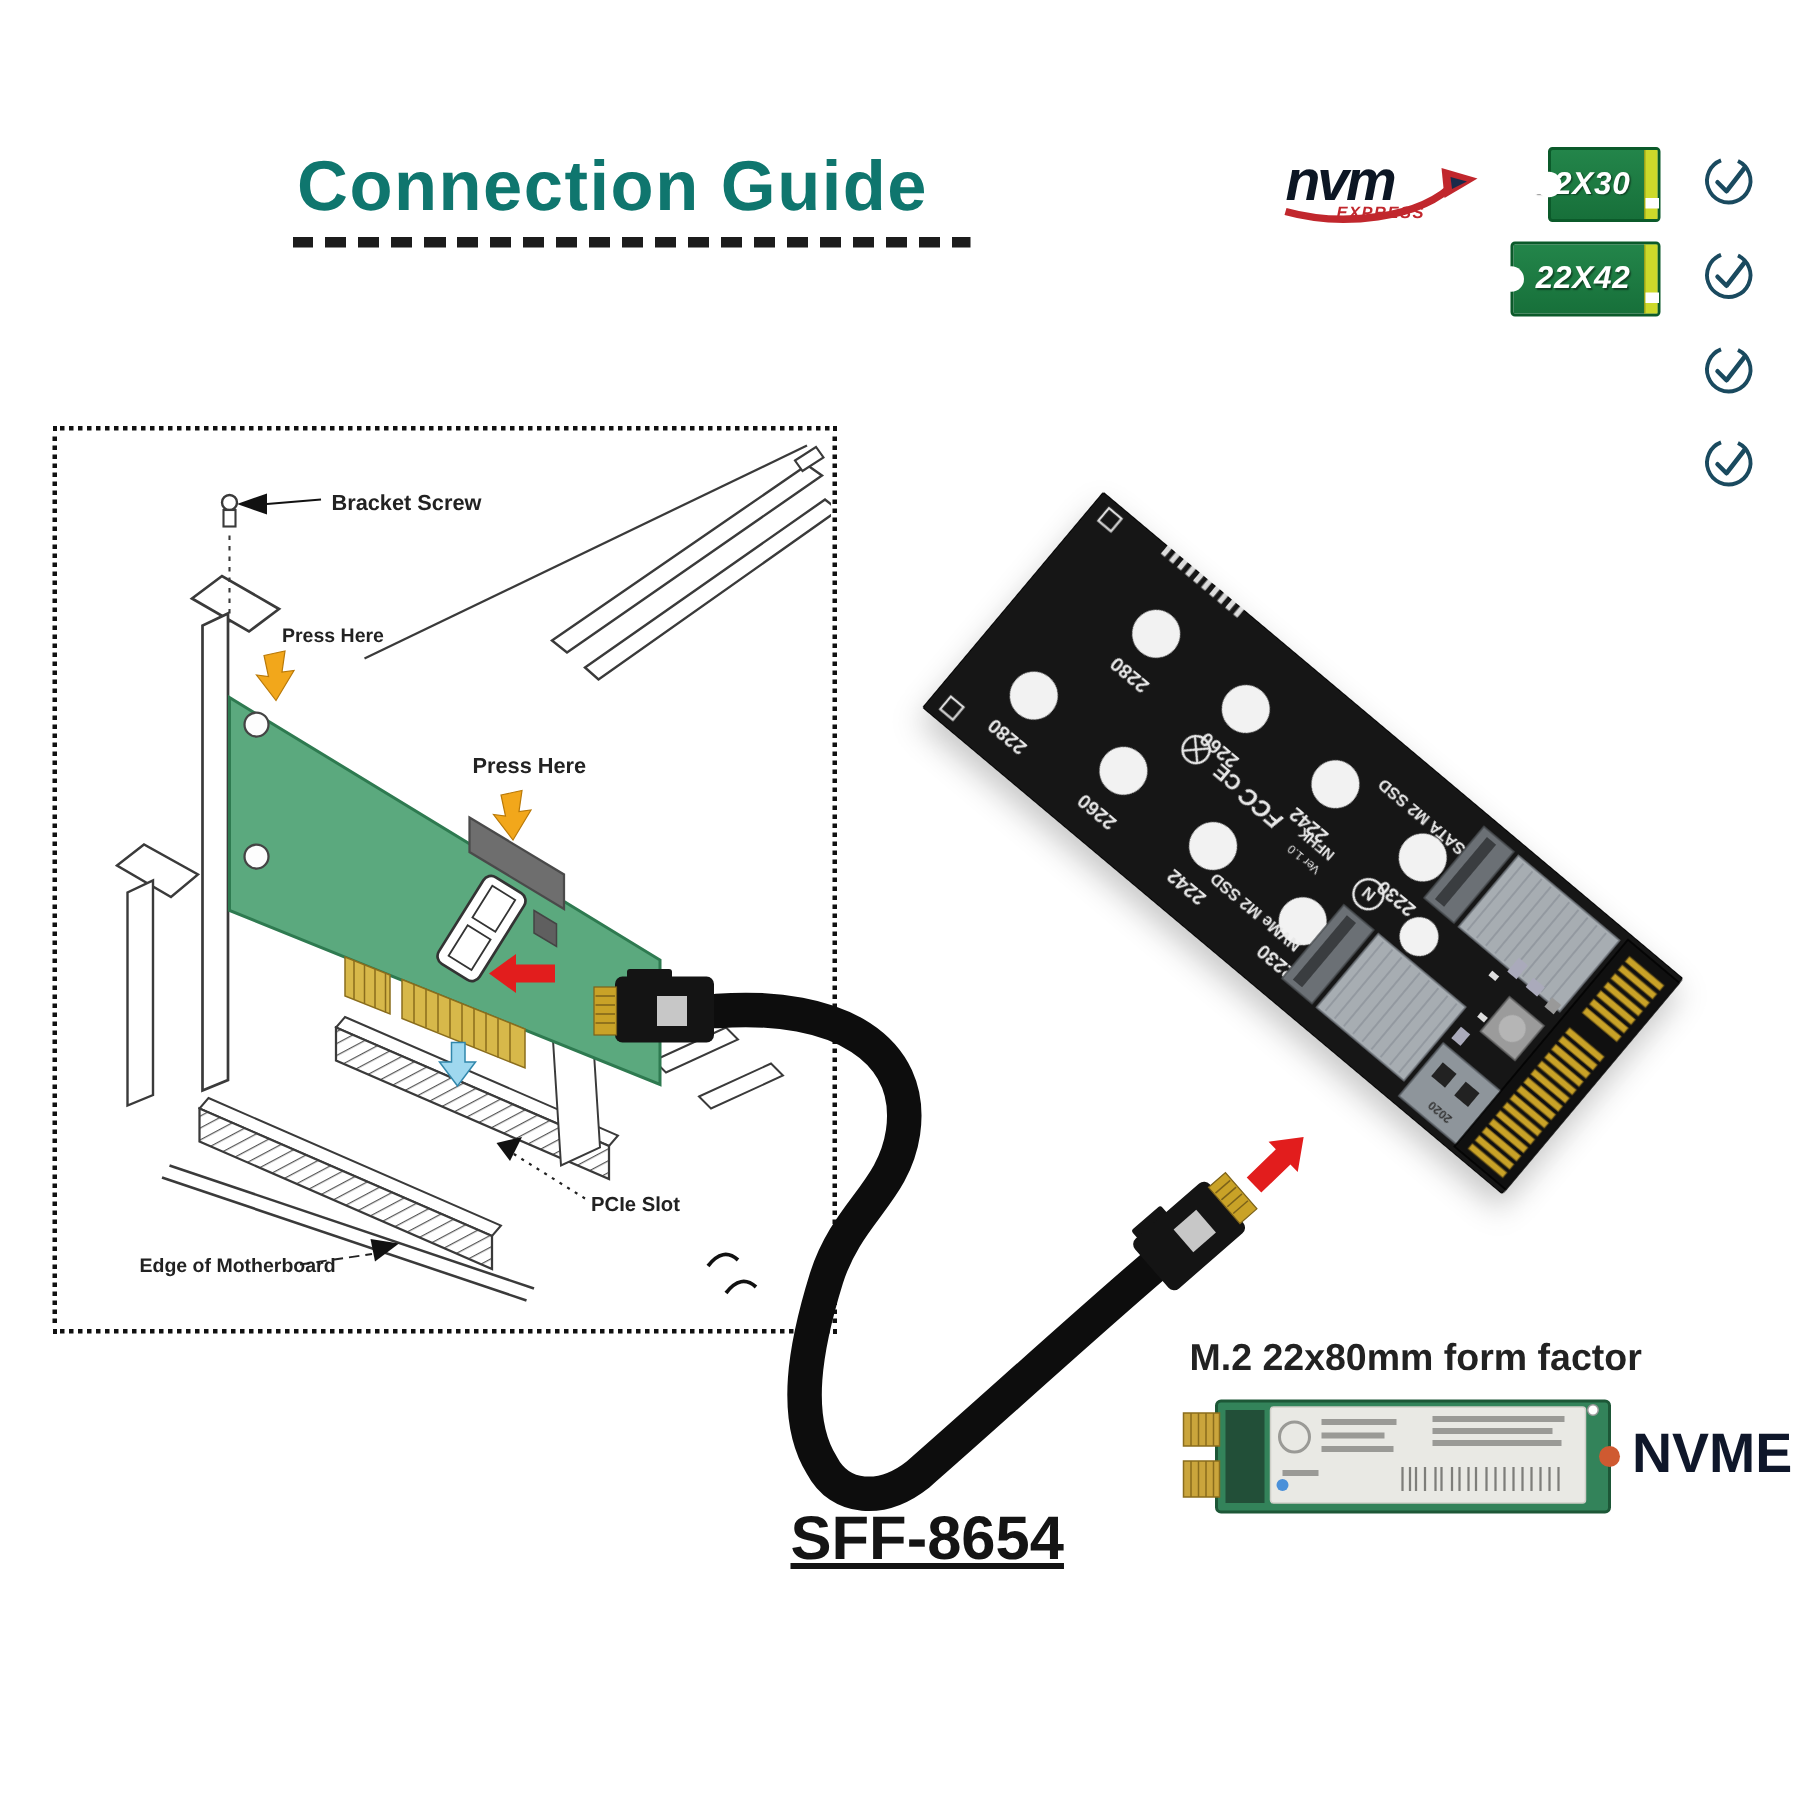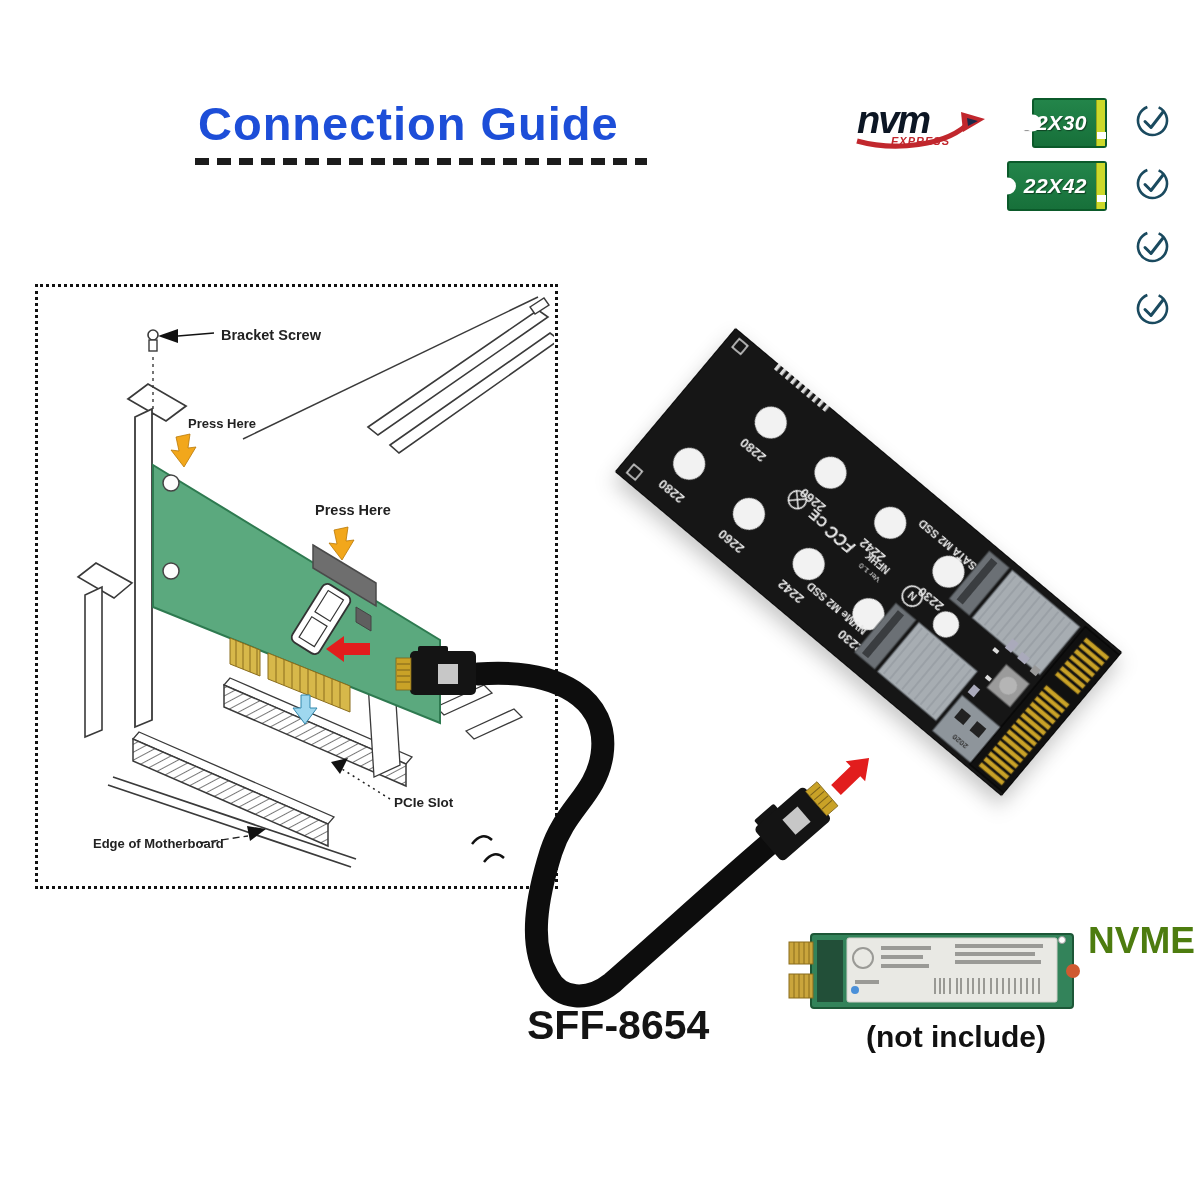--- a/index.html
+++ b/index.html
@@ -1,20 +1,20 @@
 <!DOCTYPE html>
 <html><head>
 <meta charset="utf-8">
 <style>
   html,body{margin:0;padding:0;background:#ffffff;}
   .stage{position:relative;width:1200px;height:1200px;background:#fff;overflow:hidden;
          font-family:"Liberation Sans",sans-serif;}
   
   .page-title{position:absolute;left:198px;top:96px;font-size:47px;font-weight:700;
-              color:#1d4ed8;letter-spacing:1px;white-space:nowrap;}
+              color:#0f766e;letter-spacing:1px;white-space:nowrap;}
   .title-underline{position:absolute;left:195px;top:158px;width:452px;height:7px;
     background:repeating-linear-gradient(90deg,#1c1c1c 0 14px,transparent 14px 22px);}
   
   .nvme-logo{position:absolute;left:853px;top:96px;width:134px;height:56px;}
   
   .mcard{position:absolute;right:93px;height:50px;border:2px solid #0b5a2a;border-radius:3px;
          background:linear-gradient(180deg,#23854a,#17703a);box-sizing:border-box;
          display:flex;align-items:center;justify-content:flex-end;}
   .mcard .lbl{color:#fff;font-style:italic;font-weight:700;font-size:21px;
               padding-right:18px;text-shadow:1px 1px 1px rgba(0,0,0,.45);letter-spacing:.5px;}
@@ -30,24 +30,24 @@
   
   .guide-box{position:absolute;left:35px;top:284px;width:523px;height:605px;
              border:3.5px dotted #111;box-sizing:border-box;}
   .guide-box svg{position:absolute;left:0;top:0;}
   
   .adapter{position:absolute;left:616px;top:468px;width:505px;height:188px;
            transform:rotate(40deg);filter:drop-shadow(5px 9px 10px rgba(0,0,0,.22));}
   
   .overlay{position:absolute;left:0;top:0;pointer-events:none;}
   
-  .sff-label{position:absolute;left:527px;top:1002px;font-size:41px;font-weight:700;color:#141414;}
+  .sff-label{position:absolute;left:527px;top:1002px;font-size:41px;font-weight:700;color:#141414;text-decoration:underline;}
   .ssd-heading{position:absolute;left:793px;top:891px;font-size:25px;font-weight:700;color:#222;}
   .ssd-img{position:absolute;left:785px;top:928px;width:300px;height:92px;}
-  .nvme-word{position:absolute;left:1088px;top:920px;font-size:37px;font-weight:700;color:#4d7c0f;}
+  .nvme-word{position:absolute;left:1088px;top:948px;font-size:37px;font-weight:700;color:#0f172a;}
   .not-include{position:absolute;left:866px;top:1020px;font-size:30px;font-weight:700;color:#111;}
   text{font-family:"Liberation Sans",sans-serif;}
 </style>
 </head>
 <body>
 
 <div class="stage">
 
   <div class="page-title">Connection Guide</div>
   <div class="title-underline"></div>
@@ -350,20 +350,21 @@
         <line x1="29" y1="2" x2="42" y2="2"></line>
           <line x1="29" y1="8" x2="42" y2="8"></line>
       </g>
     </g>
     <g transform="translate(836,790) rotate(-44)">
       <polygon points="0,-7 27,-7 27,-14 46,0 27,14 27,7 0,7" fill="#e21d1d"></polygon>
     </g>
   </svg>
 
   <div class="sff-label">SFF-8654</div>
+  <div class="ssd-heading">M.2 22x80mm form factor</div>
 
   <svg class="ssd-img" viewBox="0 0 300 92">
     <rect x="26" y="6" width="262" height="74" rx="3" fill="#33835a" stroke="#1d5737" stroke-width="2"></rect>
     <g>
       <rect x="4" y="14" width="24" height="22" fill="#caa53c" stroke="#8a6d1d"></rect>
       <rect x="4" y="46" width="24" height="24" fill="#caa53c" stroke="#8a6d1d"></rect>
       <g stroke="#8a6d1d" stroke-width="1">
         <line x1="9" y1="14" x2="9" y2="36"></line>
           <line x1="14" y1="14" x2="14" y2="36"></line>
         <line x1="19" y1="14" x2="19" y2="36"></line>
@@ -406,15 +407,14 @@
       <line x1="242" y1="50" x2="242" y2="66"></line>
         <line x1="248" y1="50" x2="248" y2="66"></line>
       <line x1="254" y1="50" x2="254" y2="66"></line>
     </g>
     <circle cx="70" cy="62" r="4" fill="#4a90d9"></circle>
     <circle cx="277" cy="12" r="3.5" fill="#fff" stroke="#999"></circle>
     <circle cx="288" cy="43" r="7" fill="#cf5a31"></circle>
   </svg>
 
   <div class="nvme-word">NVME</div>
-  <div class="not-include">(not include)</div>
 
 </div>
 
 </body></html>

